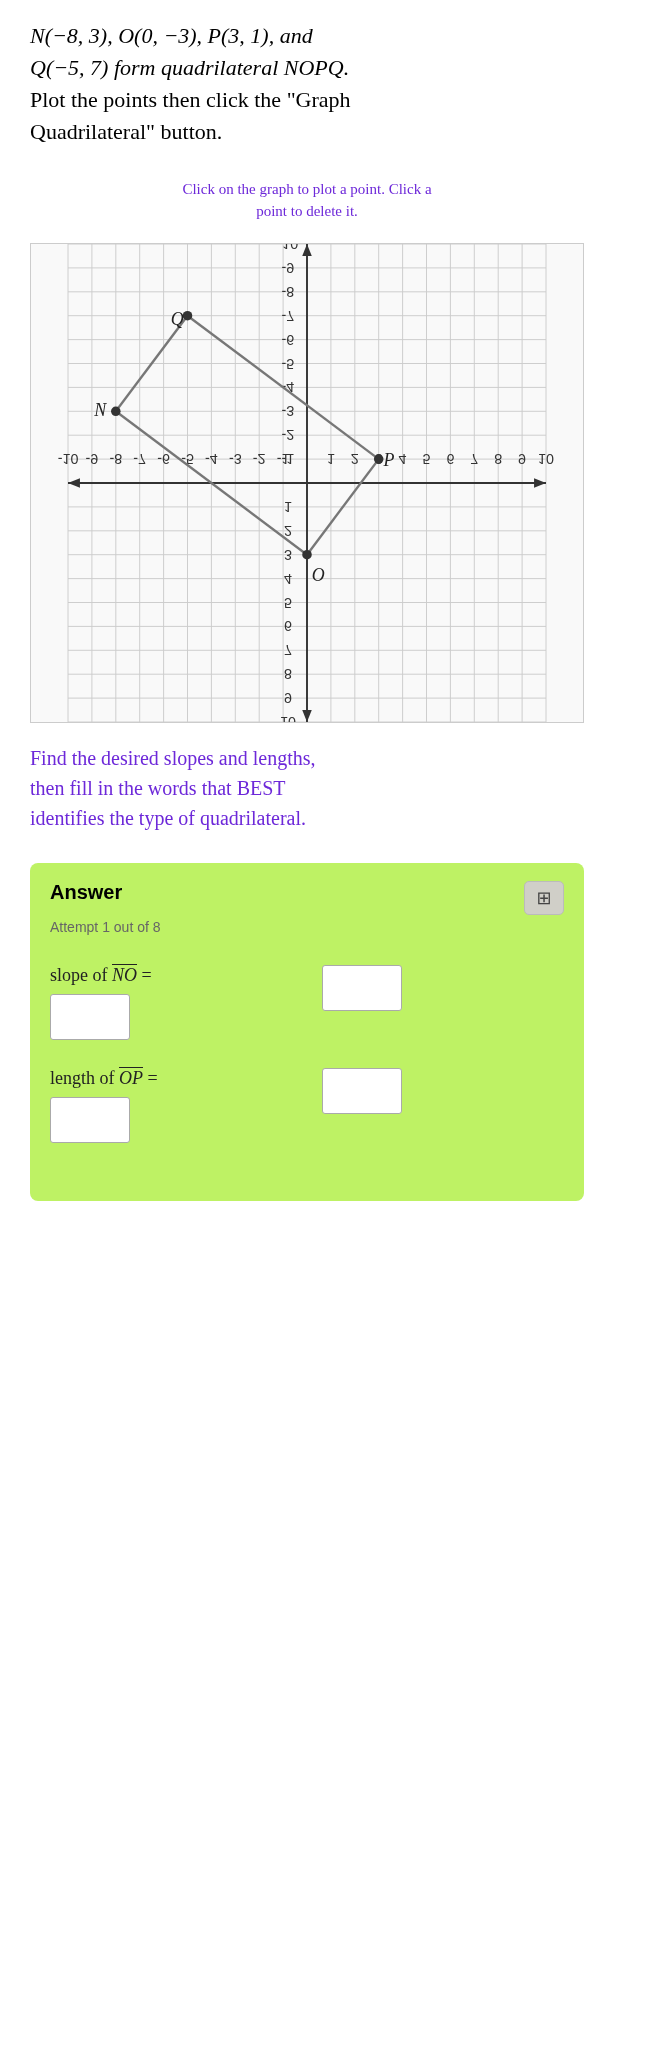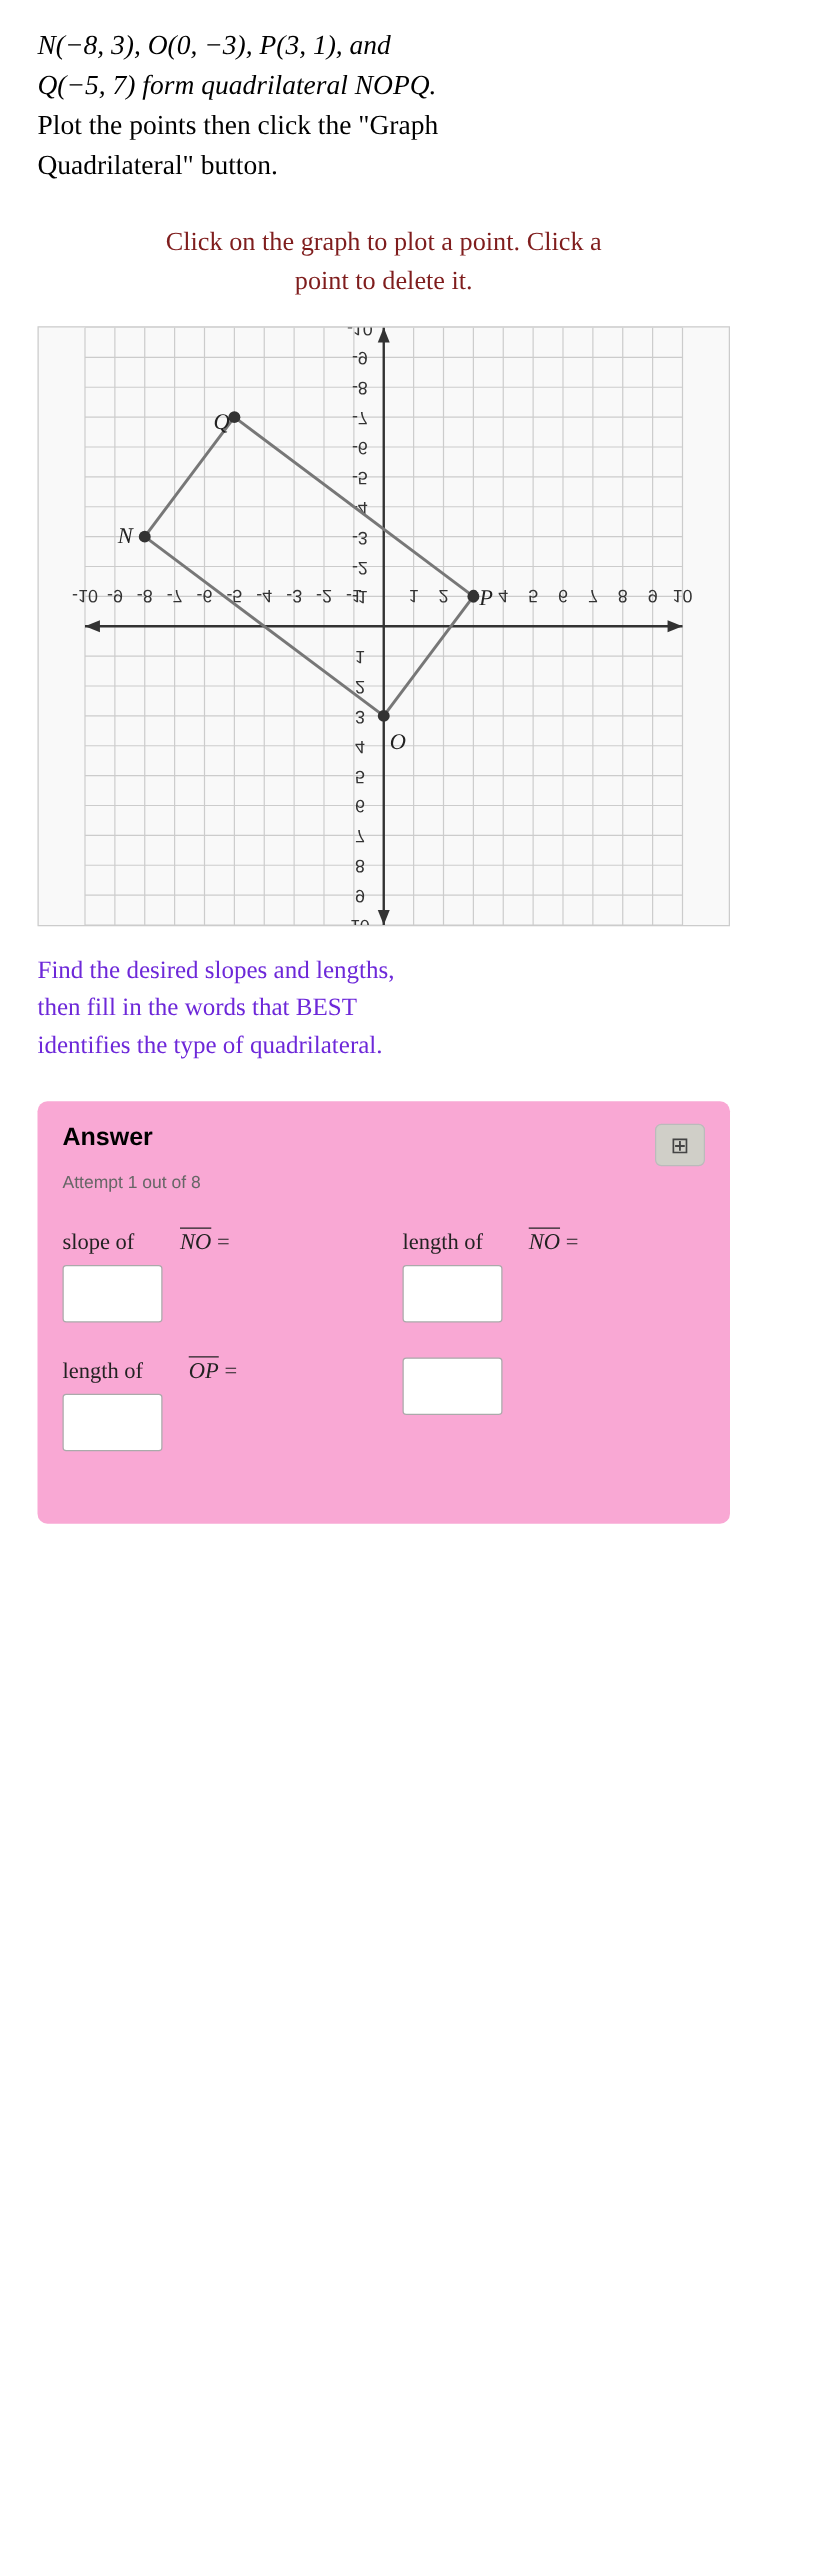--- a/index.html
+++ b/index.html
@@ -17,44 +17,44 @@
     .intro-text {
       font-size: 22px;
       line-height: 1.45;
       margin-bottom: 20px;
       font-style: italic;
     }
     .intro-text span.normal {
       font-style: normal;
     }
     .instruction-text {
-      font-size: 21px;
+      font-size: 15px;
       text-align: center;
       margin: 30px auto 20px;
       line-height: 1.5;
-      color: #7f1d1d;
+      color: #6d28d9;
     }
     .graph-container {
       width: 100%;
       display: flex;
       justify-content: center;
       margin: 10px 0 20px 0;
     }
     svg.graph {
       border: 1px solid #ccc;
       background: #f9f9f9;
     }
     .find-text {
       font-size: 20px;
       line-height: 1.5;
       margin: 20px 0 30px 0;
       color: #6d28d9;
     }
     .answer-section {
-      background: #f9a8d4;
+      background: #bef264;
       border-radius: 8px;
       padding: 18px 20px 30px 20px;
       margin-top: 10px;
     }
     .answer-header {
       display: flex;
       justify-content: space-between;
       align-items: flex-start;
       margin-bottom: 4px;
     }
@@ -92,21 +92,20 @@
     }
     .field-label {
       font-size: 18px;
       margin-bottom: 8px;
       color: #222;
       font-family: Georgia, serif;
     }
     .field-label .overline {
       text-decoration: overline;
       font-style: italic;
-      margin-left: 32px;
     }
     .answer-input {
       width: 80px;
       height: 46px;
       border: 1.5px solid #aaa;
       background: #fff;
       border-radius: 3px;
       font-size: 16px;
       padding: 4px 8px;
       font-family: Arial, sans-serif;
@@ -274,23 +273,20 @@
 
     <div class="fields-grid">
 
       <div class="field-group">
         <div class="field-label">
           slope of <span class="overline">NO</span> =
         </div>
         <input class="answer-input" type="text" style="">
       </div>
       <div class="field-group">
-        <div class="field-label">
-          length of <span class="overline">NO</span> =
-        </div>
         <input class="answer-input" type="text" style="">
       </div>
 
       <div class="field-group">
         <div class="field-label">
           length of <span class="overline">OP</span> =
         </div>
         <input class="answer-input" type="text" style="">
       </div>
 

